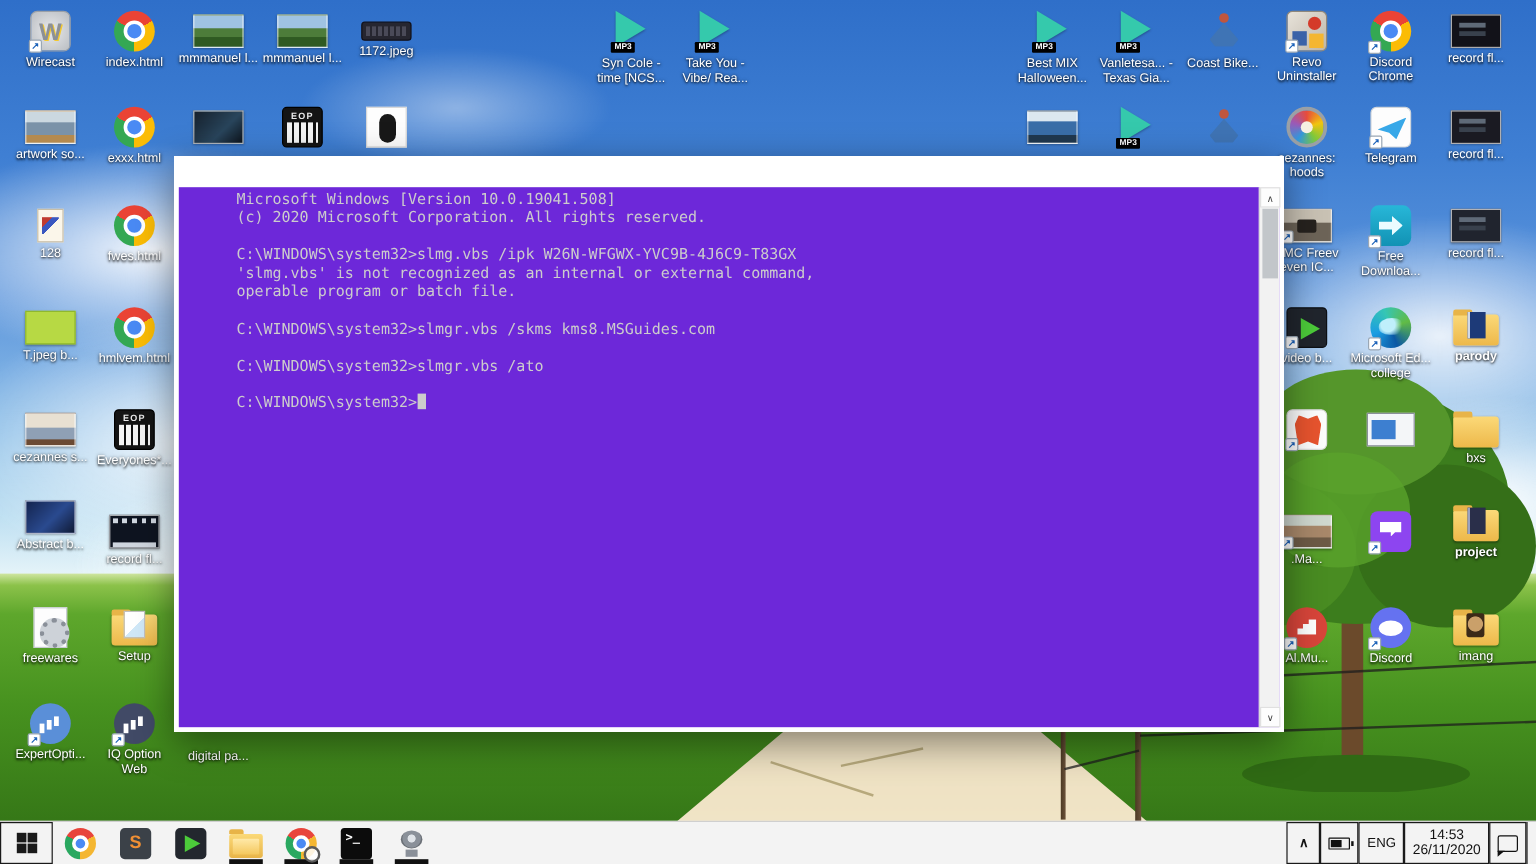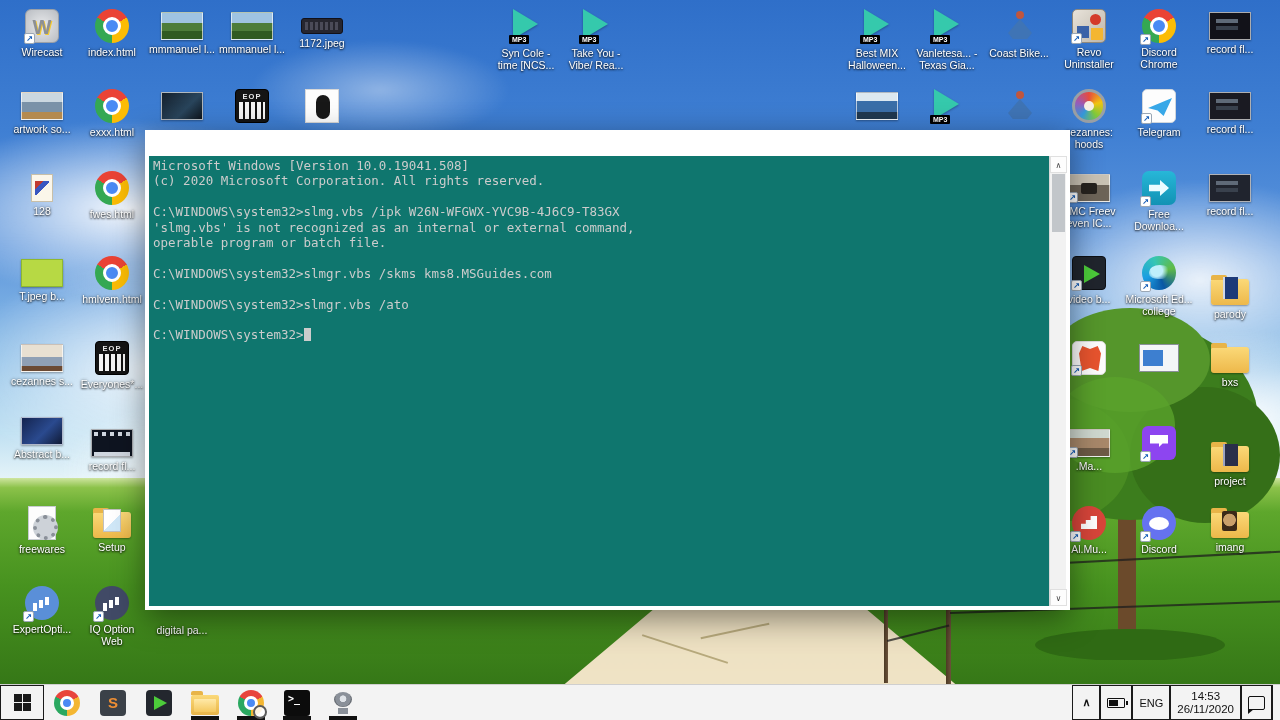--- a/index.html
+++ b/index.html
@@ -128,21 +128,21 @@
   
   .cmd-window { position:absolute; left:145px; top:130px; width:925px; height:480px; background:#fff;
     box-shadow:0 8px 30px rgba(0,0,0,.45); z-index:5; }
   .titlebar { height:26px; display:flex; align-items:center; padding-left:7px; background:#fff; }
   .tb-icon { width:15px; height:13px; background:#000; border-radius:1px; margin-right:7px; position:relative; flex:none; }
   .tb-icon::after { content:"C:\\"; position:absolute; left:2px; top:1px; font-size:7px; color:#fff; font-family:"DejaVu Sans Mono",monospace; }
   .tb-title { font-size:12px; color:#5a5a5a; flex:1 1 auto; white-space:nowrap; overflow:hidden; }
   .tb-btns { display:flex; height:100%; flex:none; }
   .tb-btn { width:46px; height:100%; display:flex; align-items:center; justify-content:center;
     color:#6a6a6a; font-size:12px; cursor:default; }
-  .console-wrap { position:absolute; left:4px; right:4px; top:26px; bottom:4px; background:#0f766e; display:flex; }
+  .console-wrap { position:absolute; left:4px; right:4px; top:26px; bottom:4px; background:#6d28d9; display:flex;padding-left:44px; }
   .console { flex:1 1 auto; padding:2px 4px; font-family:"DejaVu Sans Mono","Liberation Mono",monospace;
     font-size:12.5px; line-height:15.4px; color:#cccccc; white-space:pre-wrap; overflow:hidden; }
   .cursor { display:inline-block; width:7px; height:13px; background:#cccccc; vertical-align:-2px; }
   .scrollbar { flex:none; width:17px; background:#f2f2f2; border-left:1px solid #d9d9d9; position:relative; }
   .sb-arrow { position:absolute; left:0; width:17px; height:17px; background:#fdfdfd; color:#444;
     font-size:8px; line-height:17px; text-align:center; border:1px solid #e0e0e0; }
   .sb-up { top:0; } .sb-down { bottom:0; }
   .sb-thumb { position:absolute; left:2px; top:18px; width:13px; height:58px; background:#c2c6ca; }
 
   
@@ -367,21 +367,21 @@
           <div class="scb">↗</div>
         </div>
         <div class="dlabel">video b...</div>
       </div>
       <div class="dcell" style="left: 1125px; top: 255px;">
         <div class="ic ic-edge">
           <div class="scb">↗</div>
         </div>
         <div class="dlabel">Microsoft Ed... college</div>
       </div>
-      <div class="dcell" style="left: 1196px; top: 272px;">
+      <div class="dcell" style="left: 1196px; top: 255px; font-weight: bold;">
         <div class="ic ic-folder-book"></div>
         <div class="dlabel">parody</div>
       </div>
       <div class="dcell" style="left: 8px; top: 340px;">
         <div class="ic ic-photo-sea2"></div>
         <div class="dlabel">cezannes s...</div>
       </div>
       <div class="dcell" style="left: 78px; top: 340px;">
         <div class="ic ic-eop"></div>
         <div class="dlabel">Everyones*...</div>
@@ -413,21 +413,21 @@
           <div class="scb">↗</div>
         </div>
         <div class="dlabel">.Ma...</div>
       </div>
       <div class="dcell" style="left: 1125px; top: 425px;">
         <div class="ic ic-twitch">
           <div class="scb">↗</div>
         </div>
         <div class="dlabel"></div>
       </div>
-      <div class="dcell" style="left: 1196px; top: 439px;">
+      <div class="dcell" style="left: 1196px; top: 418px; font-weight: bold;">
         <div class="ic ic-folder-dark"></div>
         <div class="dlabel">project</div>
       </div>
       <div class="dcell" style="left: 8px; top: 505px;">
         <div class="ic ic-gear-doc"></div>
         <div class="dlabel">freewares</div>
       </div>
       <div class="dcell" style="left: 78px; top: 505px;">
         <div class="ic ic-setup-folder"></div>
         <div class="dlabel">Setup</div>

